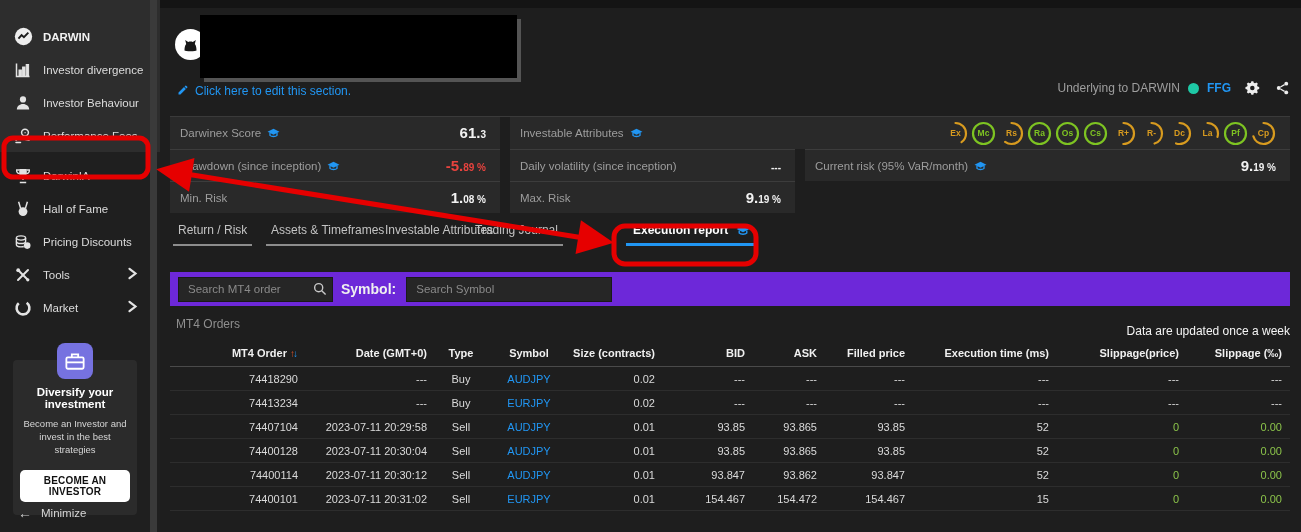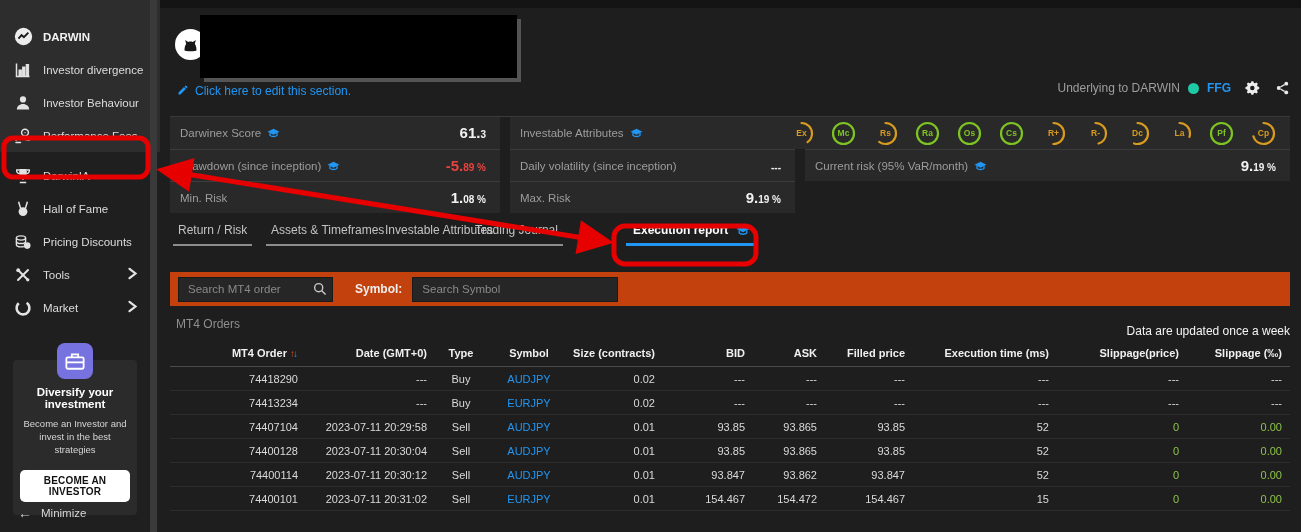--- a/index.html
+++ b/index.html
@@ -46,40 +46,40 @@
      grid-template-columns:330px 285px 1fr; column-gap:10px; border-top:1px solid #3a3a3a; }
   .cell { background:#292929; height:32px; display:flex; align-items:center; justify-content:space-between;
      padding:0 14px 0 10px; }
   .cell.rule { border-top:1px solid #3c3c3c; }
   .cell .lab { display:flex; align-items:center; gap:6px; font-size:11.5px; color:#9d9d9d; white-space:nowrap; }
   .cell.span2 { grid-column:2 / 4; }
   .v-main { font-size:15px; font-weight:bold; color:#f2f2f2; }
   .v-small { font-size:10px; font-weight:bold; color:#f2f2f2; }
   .val-green .v-main,.val-green .v-small { color:#8bc34a; }
   .val-red .v-main,.val-red .v-small { color:#e8433e; }
-  .badges { display:flex; align-items:center; gap:17px; }
+  .badges { display:flex; align-items:center; gap:3px; }
   .badge { position:relative; width:25px; height:25px; cursor:pointer; }
   .badge span { position:absolute; inset:0; display:flex; align-items:center; justify-content:center;
      font-size:8.5px; font-weight:bold; }
 
   
   .tabbar { position:absolute; left:10px; top:228px; height:34px; width:1120px; }
   .tab { position:absolute; bottom:16px; padding:0 5px 7px 5px; font-size:12px; color:#c3c3c3;
      border-bottom:2px solid #8d8d8d; cursor:pointer; white-space:nowrap; }
   .tab.active { color:#ffffff; font-weight:bold; border-bottom:3px solid #2196f3;
      display:flex; align-items:center; gap:8px; padding:0 7px 6px 7px; }
 
   
-  .filterbar { position:absolute; left:10px; right:11px; top:272px; height:34px; background:#c2410c;
+  .filterbar { position:absolute; left:10px; right:11px; top:272px; height:34px; background:#6d28d9;
      display:flex; align-items:center; }
   .search-wrap { position:relative; margin-left:8px; }
   .search-wrap input { width:155px; height:25px; background:#262626; border:1px solid #1a1a1a; color:#ddd;
      font-size:11.5px; padding:0 26px 0 9px; outline:none; font-family:inherit; }
   .search-wrap .mag { position:absolute; right:6px; top:5px; }
-  .filterbar .symlab { margin-left:22px; font-size:12px; font-weight:bold; color:#f0f0f0; }
+  .filterbar .symlab { margin-left:8px; font-size:14px; font-weight:bold; color:#f0f0f0; }
   .filterbar input.sym { margin-left:10px; width:206px; height:25px; background:#262626; border:1px solid #1a1a1a;
      color:#ddd; font-size:11.5px; padding:0 9px; outline:none; font-family:inherit; }
   ::placeholder { color:#8a8a8a; opacity:1; }
 
   
   .tablewrap { position:absolute; left:10px; right:11px; top:312px; }
   .tablehead { position:relative; height:33px; }
   .t-title { position:absolute; left:6px; top:5px; font-size:12px; color:#8f8f8f; }
   .t-note { position:absolute; right:0; top:12px; font-size:12px; color:#f5f5f5; }
   table { width:1120px; border-collapse:collapse; table-layout:fixed; }

